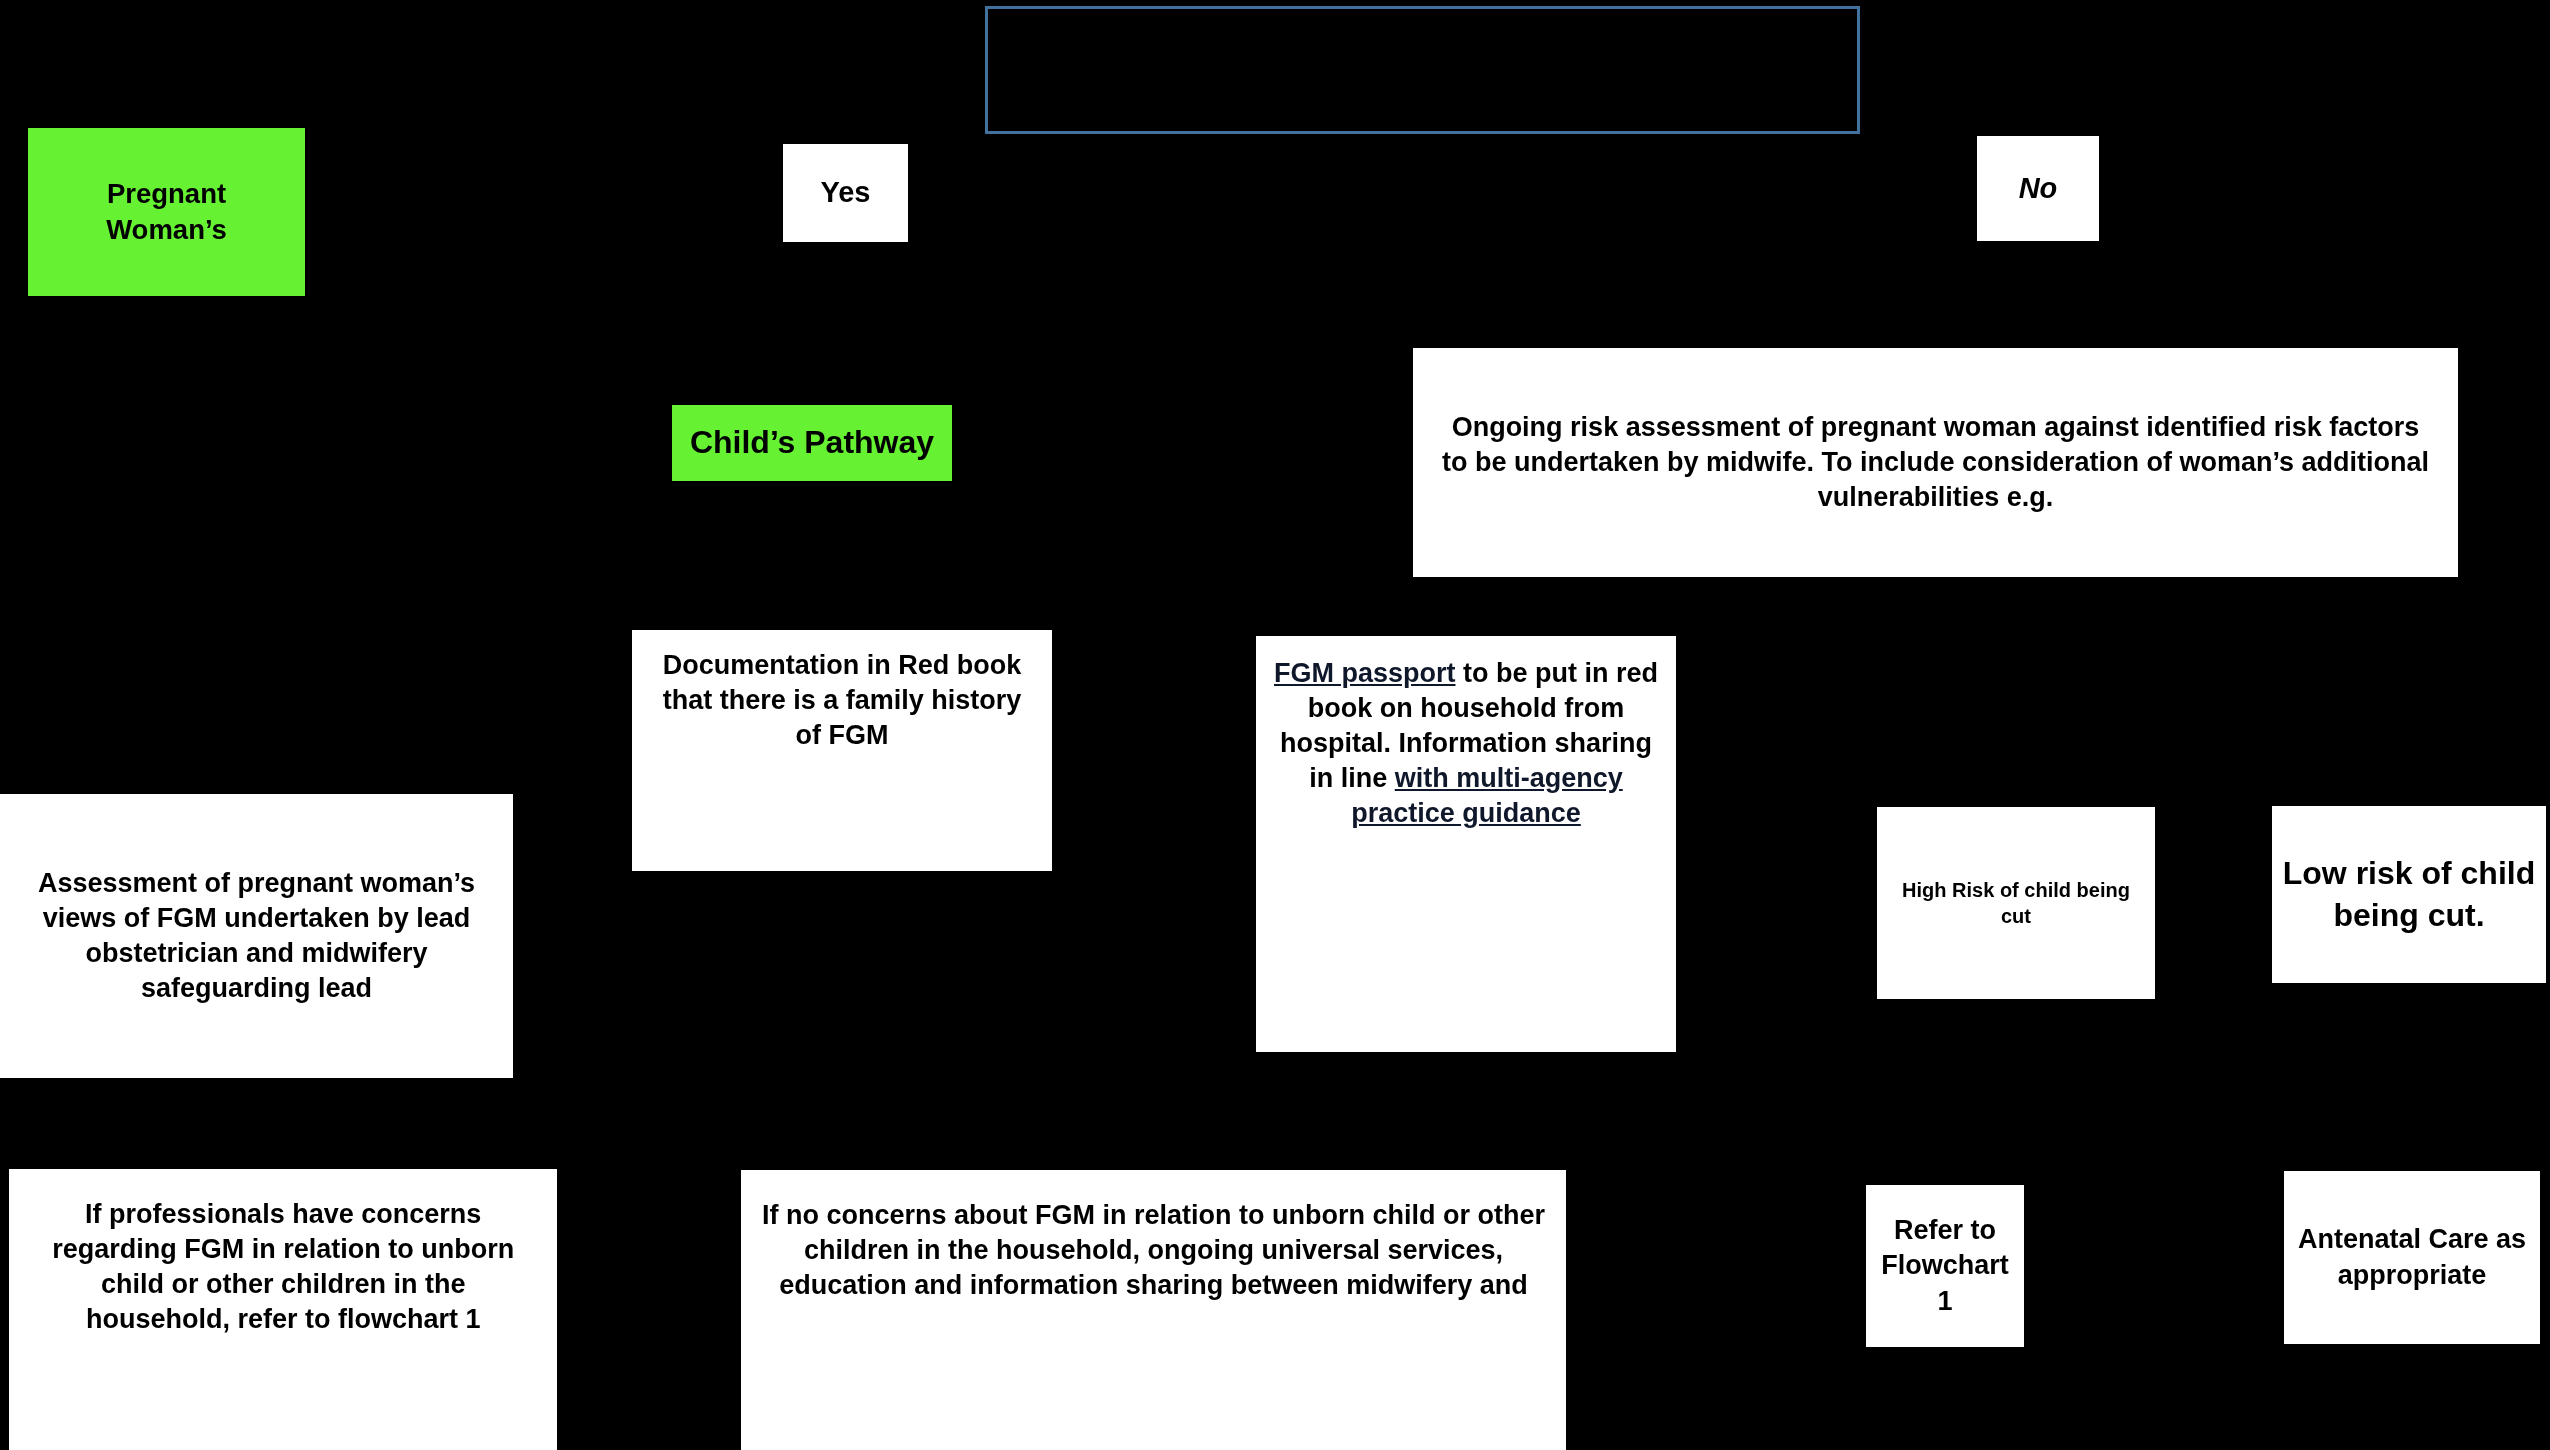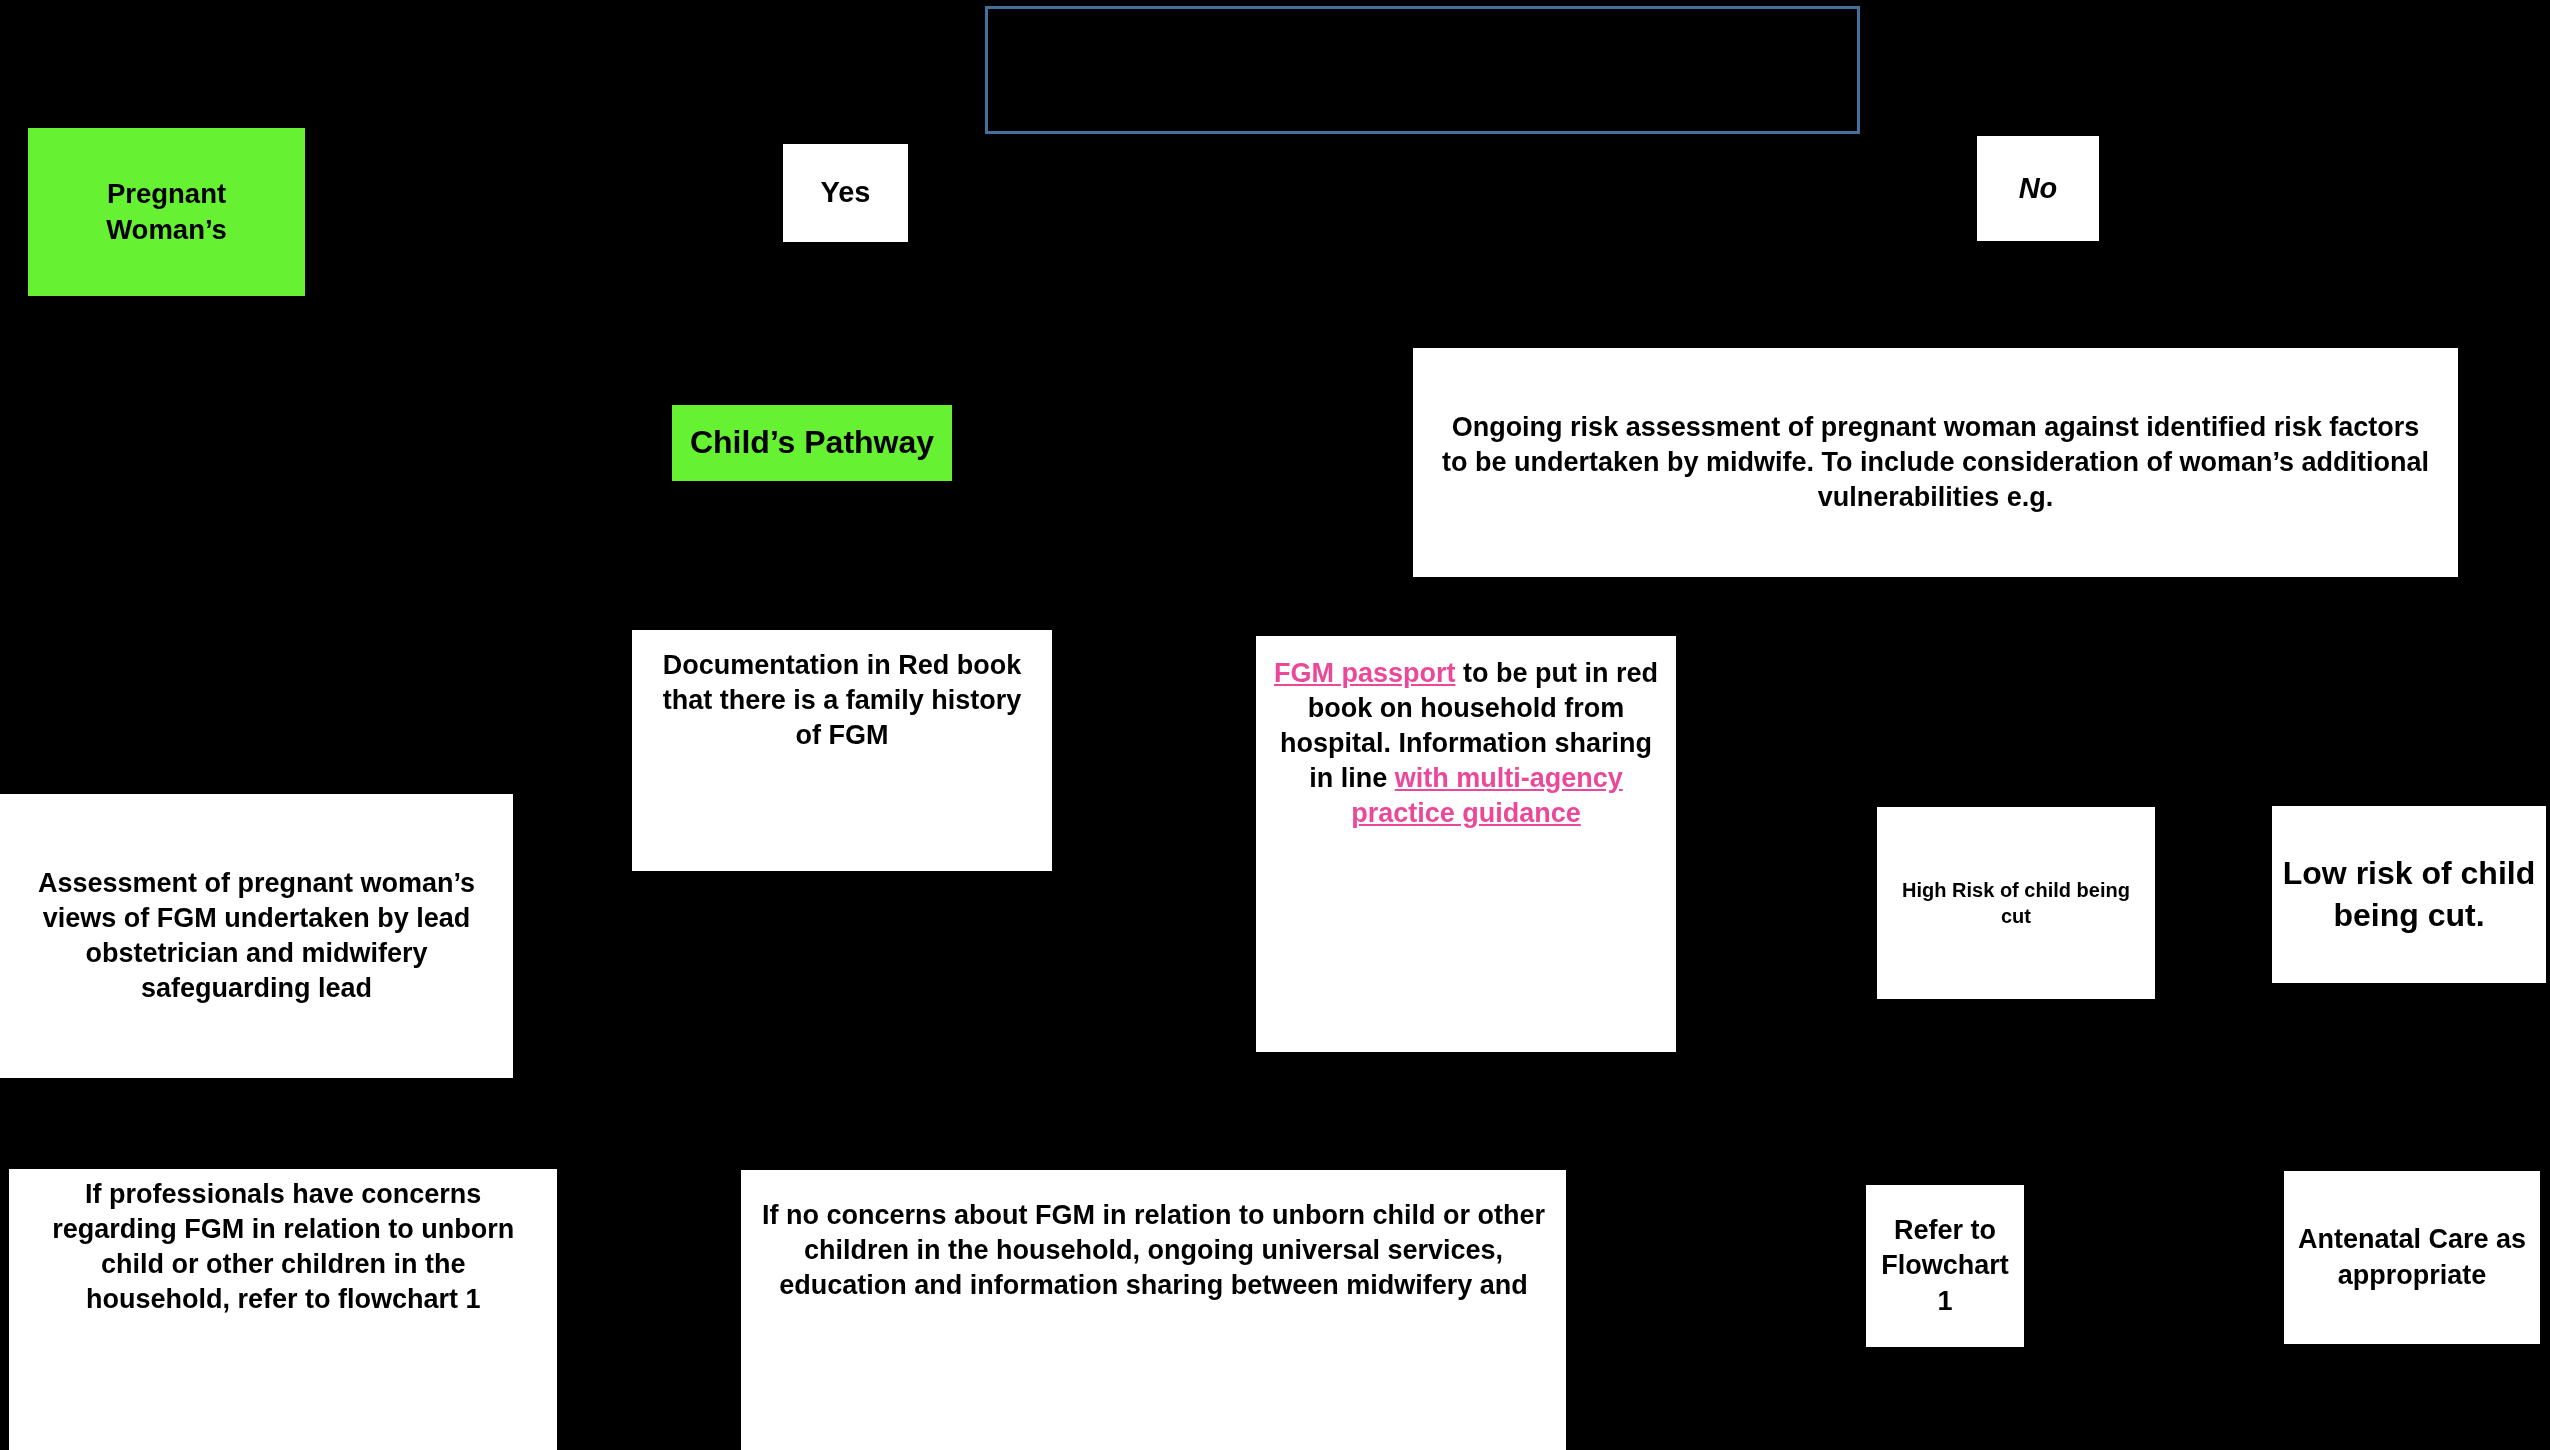--- a/index.html
+++ b/index.html
@@ -33,21 +33,21 @@
   }
   .green {
     background: #66F133;
   }
   .outline-blue {
     background: #000000;
     border: 3.8px solid #41719C;
   }
   .node span.txt { display: block; width: 100%; }
   .lnk {
-    color: #ec4899;
+    color: #0f172a;
     font-weight: bold;
     cursor: pointer;
   }
 </style>
 </head>
 <body>
 
 <div id="canvas">
 
   <div class="node outline-blue" style="left:985px; top:6.1px; width:875px; height:128px;">
@@ -88,21 +88,21 @@
 
   <div class="node white" style="left:1877px; top:807px; width:278px; height:192px; font-size:20px; padding:6.1px 10.7px;">
     <span class="txt">High Risk of child being cut</span>
   </div>
 
   <div class="node white" style="left:2272px; top:806px; width:274px; height:177px; font-size:32px; padding:6.1px 10.7px;">
     <span class="txt">Low risk of child being cut.</span>
   </div>
 
   <div class="node white" style="left:9.2px; top:1169px; width:548px; height:282px; font-size:27px; padding:7.6px 17px; align-items:flex-start;">
-    <span class="txt" style="">If professionals have concerns regarding FGM in relation to unborn child or other children in the household, refer to flowchart 1</span>
+    <span class="txt" style="margin-top:20px;">If professionals have concerns regarding FGM in relation to unborn child or other children in the household, refer to flowchart 1</span>
   </div>
 
   <div class="node white" style="left:741px; top:1170px; width:825px; height:280px; font-size:27px; padding:7.6px 20px; align-items:flex-start;">
     <span class="txt" style="margin-top:20px;">If no concerns about FGM in relation to unborn child or other children in the household, ongoing universal services, education and information sharing between midwifery and</span>
   </div>
 
   <div class="node white" style="left:1866px; top:1185px; width:158px; height:162px; font-size:27px; padding:6.1px 7.6px;">
     <span class="txt">Refer to Flowchart 1</span>
   </div>
 

